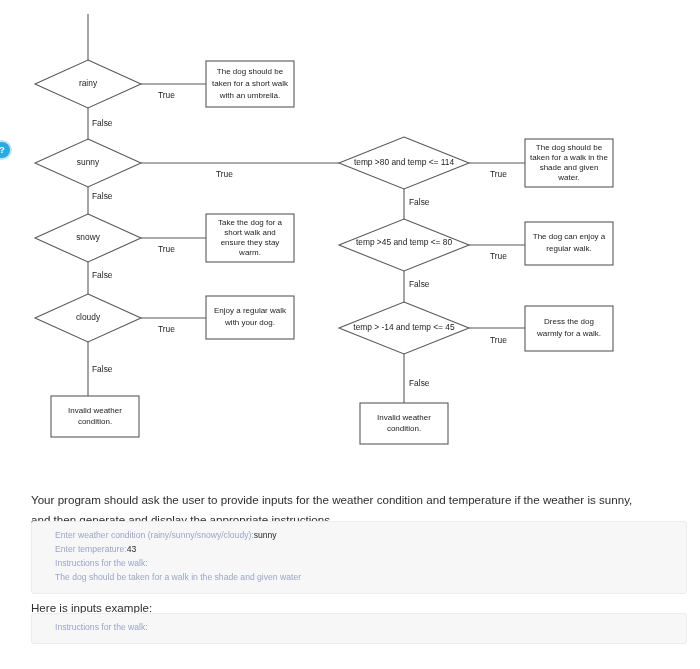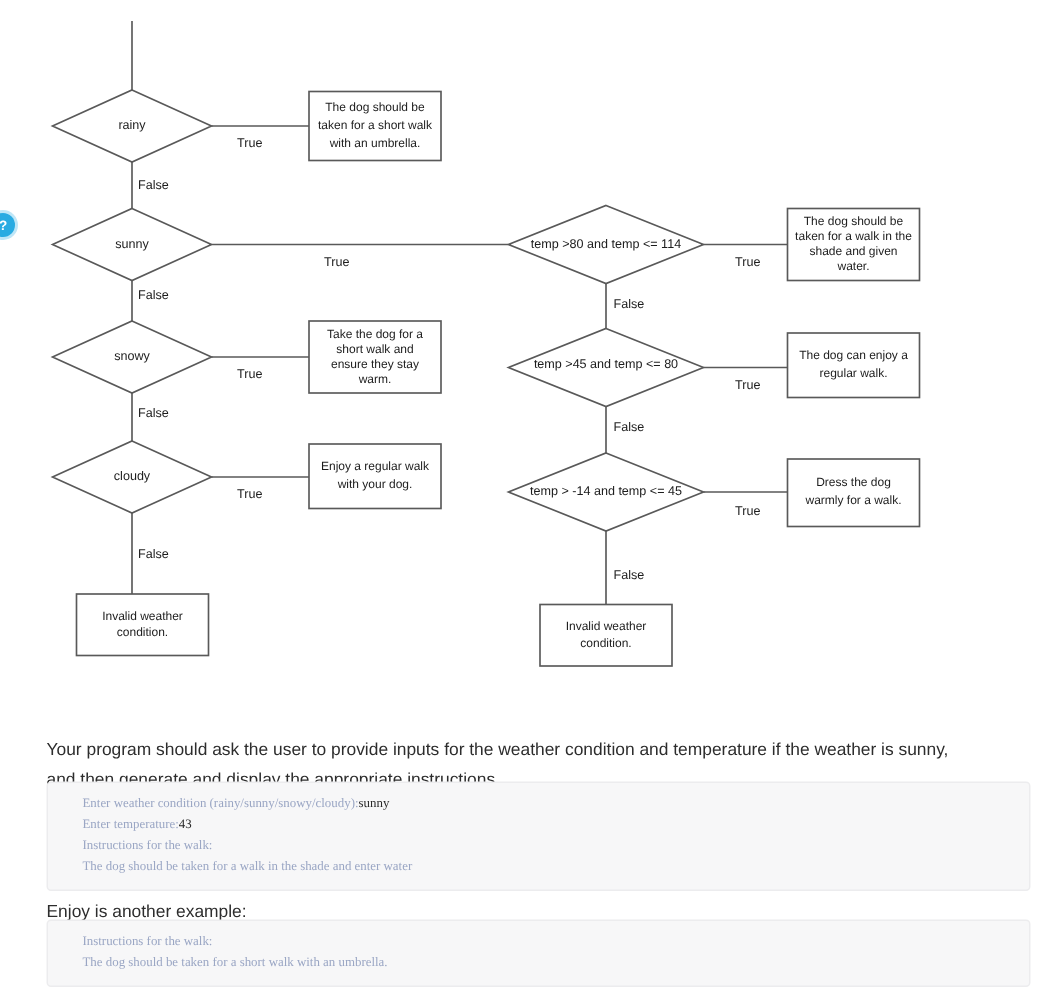--- a/index.html
+++ b/index.html
@@ -83,21 +83,21 @@
   
   .codeblock {
     position: absolute;
     left: 31px;
     width: 656px;
     box-sizing: border-box;
     background: #f7f7f8;
     border: 1px solid #ececee;
     border-radius: 3px;
     padding: 7px 9px 8px 23px;
-    font-family: Liberation Serif, serif;
+    font-family: Liberation Sans, sans-serif;
     font-size: 8.6px;
     line-height: 1.62;
     color: #9aa6c4;
     white-space: pre;
     overflow: hidden;
   }
   #code-1 { top: 521px; }
   #code-2 { top: 613px; }
   .codeblock .typed {
     color: #2a2a2a;
@@ -200,17 +200,17 @@
 
   <rect class="fc-shape" x="360" y="403" width="88" height="41"></rect>
   <text class="fc-text boxline" x="404" y="418">Invalid weather</text>
   <text class="fc-text boxline" x="404" y="429">condition.</text>
 
 </svg>
 </div>
 
 <p class="prose" id="para-intro">Your program should ask the user to provide inputs for the weather condition and temperature if the weather is sunny, and then generate and display the appropriate instructions.</p>
 
-<div class="codeblock" id="code-1"><span class="line">Enter weather condition (rainy/sunny/snowy/cloudy):<span class="typed">sunny</span></span><span class="line">Enter temperature:<span class="typed">43</span></span><span class="line">Instructions for the walk:</span><span class="line">The dog should be taken for a walk in the shade and enter water</span></div>
-
-<p class="prose" id="para-another">Enjoy is another example:</p>
-
-<div class="codeblock" id="code-2"><span class="line">Instructions for the walk:</span><span class="line">The dog should be taken for a short walk with an umbrella.</span></div>
+<div class="codeblock" id="code-1"><span class="line">Enter weather condition (rainy/sunny/snowy/cloudy):<span class="typed">sunny</span></span><span class="line">Enter temperature:<span class="typed">43</span></span><span class="line">Instructions for the walk:</span><span class="line">The dog should be taken for a walk in the shade and given water</span></div>
+
+<p class="prose" id="para-another">Here is inputs example:</p>
+
+<div class="codeblock" id="code-2"><span class="line">Instructions for the walk:</span></div>
 
 </body></html>

